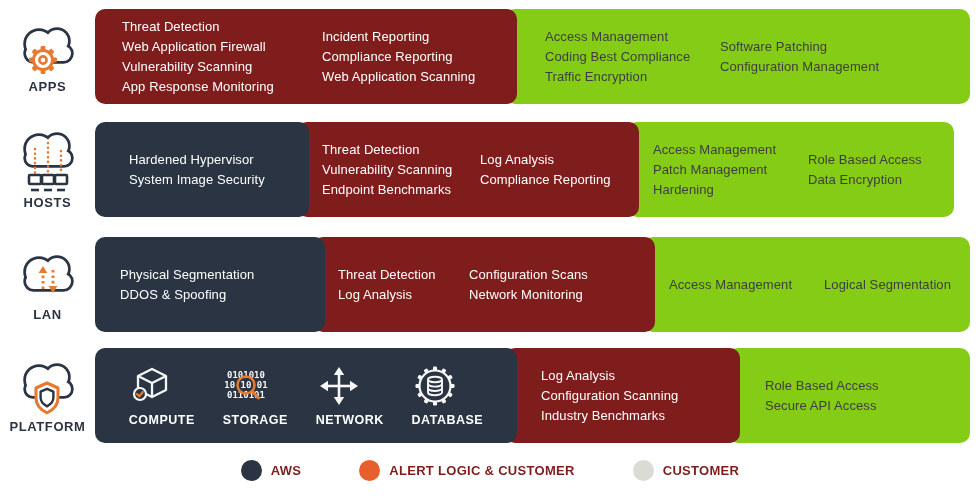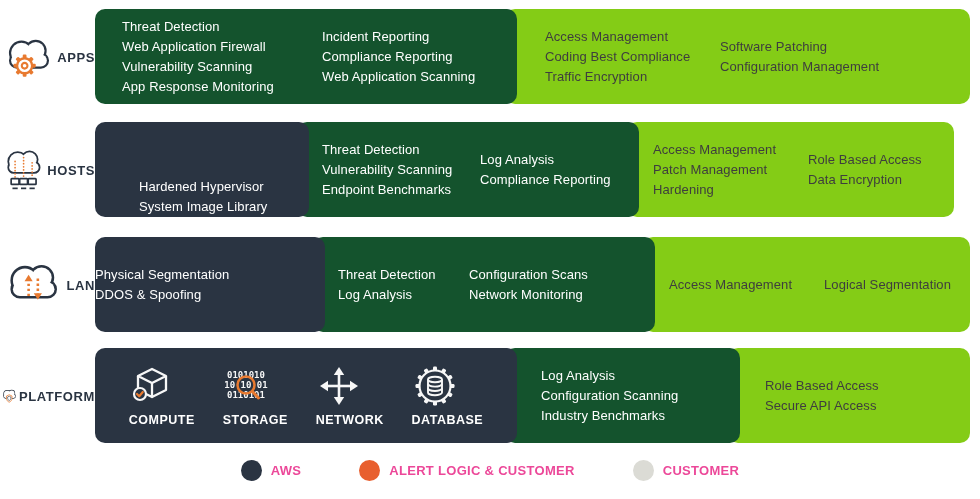--- a/index.html
+++ b/index.html
@@ -5,62 +5,62 @@
   html,body{margin:0;padding:0;background:#fff;}
   .canvas{
     position:relative;width:980px;height:499px;background:#ffffff;
     font-family:"Liberation Sans","DejaVu Sans",sans-serif;overflow:hidden;
   }
   .row{position:absolute;left:0;width:980px;height:95px;display:flex;}
   .row-apps{top:9px;}
   .row-hosts{top:122px;}
   .row-lan{top:237px;}
   .row-platform{top:348px;}
-  .rail{width:95px;flex:none;display:flex;flex-direction:row;align-items:center;justify-content:center;}
+  .rail{width:95px;flex:none;display:flex;flex-direction:column;align-items:center;justify-content:center;}
   .rail-label{font-size:13px;font-weight:700;color:#2A3442;letter-spacing:.6px;margin-top:1px;}
   .band{position:relative;width:875px;flex:none;display:flex;}
   .seg{height:95px;border-radius:10px;display:flex;align-items:center;box-sizing:border-box;}
   .seg + .seg{margin-left:-12px;}
   .seg:nth-child(1){z-index:3;}
   .seg:nth-child(2){z-index:2;position:relative;}
   .seg:nth-child(3){z-index:1;position:relative;}
   .seg-aws{background:#2A3442;}
-  .seg-alert{background:#14532d;}
+  .seg-alert{background:#7f1d1d;}
   .seg-customer{background:#84cc16;}
   .seg p{margin:0;font-size:13px;line-height:20px;white-space:nowrap;letter-spacing:.1px;}
   .seg-aws p,.seg-alert p{color:#ffffff;}
   .seg-customer p{color:#3E3E3E;}
   .col{flex:none;}
   
   .r1-alert{width:422px;padding-left:27px;}
   .r1-alert .col1{min-width:200px;}
   .r1-customer{width:465px;padding-left:40px;}
   .r1-customer .col1{min-width:175px;}
-  .r2-aws{width:214px;padding-left:44px;align-items:flex-end;}
+  .r2-aws{width:214px;padding-left:34px;}
   .r2-alert{width:342px;padding-left:25px;}
   .r2-alert .col1{min-width:158px;}
   .r2-customer{width:327px;padding-left:26px;}
   .r2-customer .col1{min-width:155px;}
-  .r3-aws{width:230px;}
+  .r3-aws{width:230px;padding-left:25px;}
   .r3-alert{width:342px;padding-left:25px;}
   .r3-alert .col1{min-width:131px;}
   .r3-customer{width:327px;padding-left:26px;}
   .r3-customer .col1{min-width:155px;}
   .r4-aws{width:422px;justify-content:space-evenly;padding:0 6px;}
   .r4-alert{width:235px;padding-left:36px;}
   .r4-customer{width:242px;padding-left:37px;}
   .service{display:flex;flex-direction:column;}
   .service-label{color:#ffffff;font-size:12.5px;font-weight:700;letter-spacing:.5px;margin-top:5px;}
   .legend{position:absolute;top:460px;left:0;width:980px;display:flex;justify-content:center;gap:58px;align-items:center;}
   .legend-item{display:flex;align-items:center;gap:9px;}
   .legend-dot{width:21px;height:21px;border-radius:50%;flex:none;}
   .dot-aws{background:#2A3442;}
   .dot-alert{background:#E85F2E;}
   .dot-customer{background:#DBDBD5;}
-  .legend-label{font-size:13px;font-weight:700;color:#ec4899;letter-spacing:.3px;white-space:nowrap;}
+  .legend-label{font-size:13px;font-weight:700;color:#7f1d1d;letter-spacing:.3px;white-space:nowrap;}
   svg{display:block;}
 </style>
 </head>
 <body>
 
 <div class="canvas">
 
   <div class="row row-apps">
     <div class="rail">
       <svg width="72" height="58" viewBox="0 0 72 58">
@@ -163,21 +163,21 @@
             <line x1="32" y1="60" x2="40" y2="60"></line>
             <line x1="45" y1="60" x2="53" y2="60"></line>
         </g>
       </svg>
       <div class="rail-label">HOSTS</div>
     </div>
     <div class="band">
       <div class="seg seg-aws r2-aws">
         <div class="col">
           <p>Hardened Hypervisor</p>
-          <p>System Image Library</p>
+          <p>System Image Security</p>
         </div>
       </div>
       <div class="seg seg-alert r2-alert">
         <div class="col col1">
           <p>Threat Detection</p>
           <p>Vulnerability Scanning</p>
           <p>Endpoint Benchmarks</p>
         </div>
         <div class="col">
           <p>Log Analysis</p>

